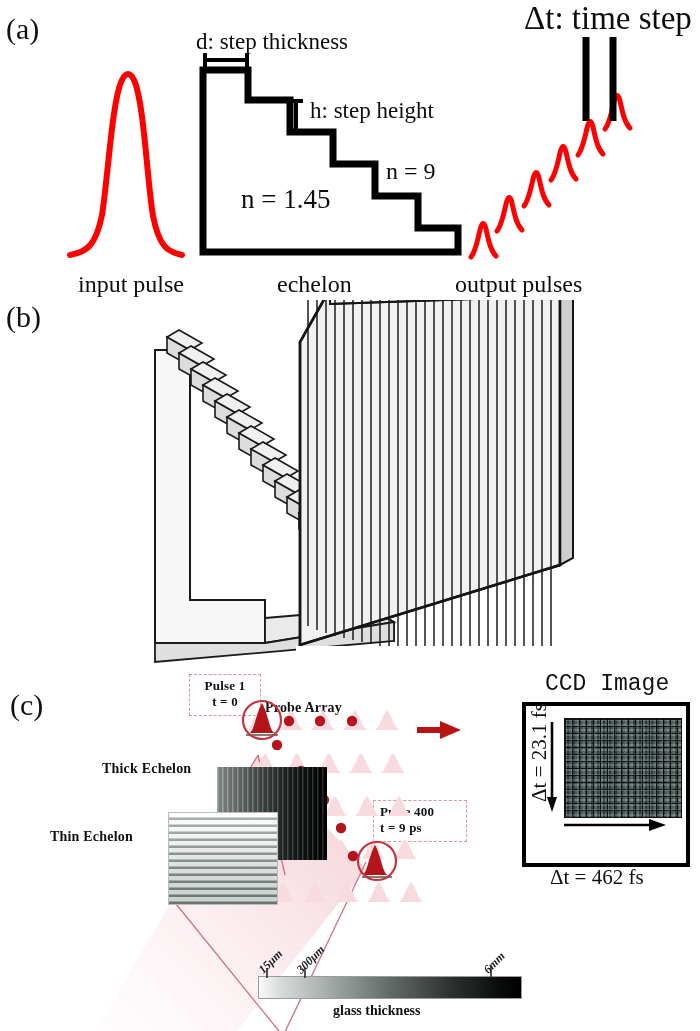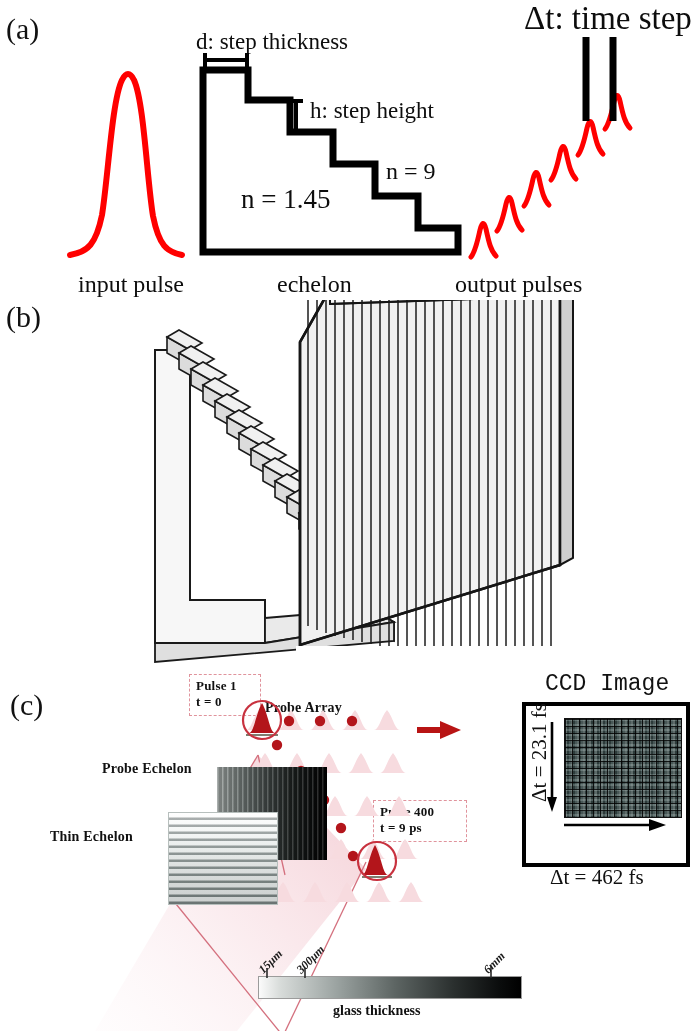--- a/index.html
+++ b/index.html
@@ -52,20 +52,21 @@
     font-weight: bold;
     font-size: 13px;
     color: #111111;
     white-space: nowrap;
     line-height: 1.25;
     letter-spacing: 0.2px;
   }
   .dashed-box {
     border: 1px dashed #e0939c;
     padding: 3px 6px 4px 6px;
+    text-align: center;
     background: rgba(255,255,255,0.0);
   }
   .ccd-title {
     font-family: Liberation Mono, monospace;
     font-size: 23px;
     color: #111111;
     white-space: nowrap;
   }
   .ccd-axis-label {
     font-family: "Liberation Serif", "DejaVu Serif", serif;
@@ -329,21 +330,21 @@
     <path d="M 258 100 L 366 214 L 237 376 L 95 376 Z" fill="url(#wedgeGrad)" stroke="none"></path>
 
     <line x1="258" y1="100" x2="172" y2="244" stroke="#d4707e" stroke-width="1.3"></line>
     <line x1="258" y1="100" x2="285" y2="220" stroke="#d4707e" stroke-width="1.3"></line>
     <line x1="172" y1="244" x2="285" y2="220" stroke="#d4707e" stroke-width="1.3" opacity="0.0"></line>
     <line x1="366" y1="208" x2="285" y2="222" stroke="#d4707e" stroke-width="1.3" opacity="0"></line>
     <line x1="172" y1="244" x2="283" y2="381" stroke="#d4707e" stroke-width="1.3"></line>
     <line x1="366" y1="207" x2="283" y2="381" stroke="#d4707e" stroke-width="1.3"></line>
   </svg>
 
-  <div class="abs bold-label" style="left:102px; top:760px; font-size:14px;">Probe Echelon</div>
+  <div class="abs bold-label" style="left:102px; top:760px; font-size:14px;">Thick Echelon</div>
   <div class="abs bold-label" style="left:50px; top:828px; font-size:14px;">Thin Echelon</div>
   <div class="abs bold-label" style="left:265px; top:699px; font-size:14px;">Probe Array</div>
 
   <div class="abs dashed-box bold-label" style="left:189px; top:674px; width:58px;">
     <div>Pulse 1</div>
     <div>t = 0</div>
   </div>
 
   <div class="abs dashed-box bold-label" style="left:373px; top:800px; width:80px; text-align:left;">
     <div>Pulse 400</div>

